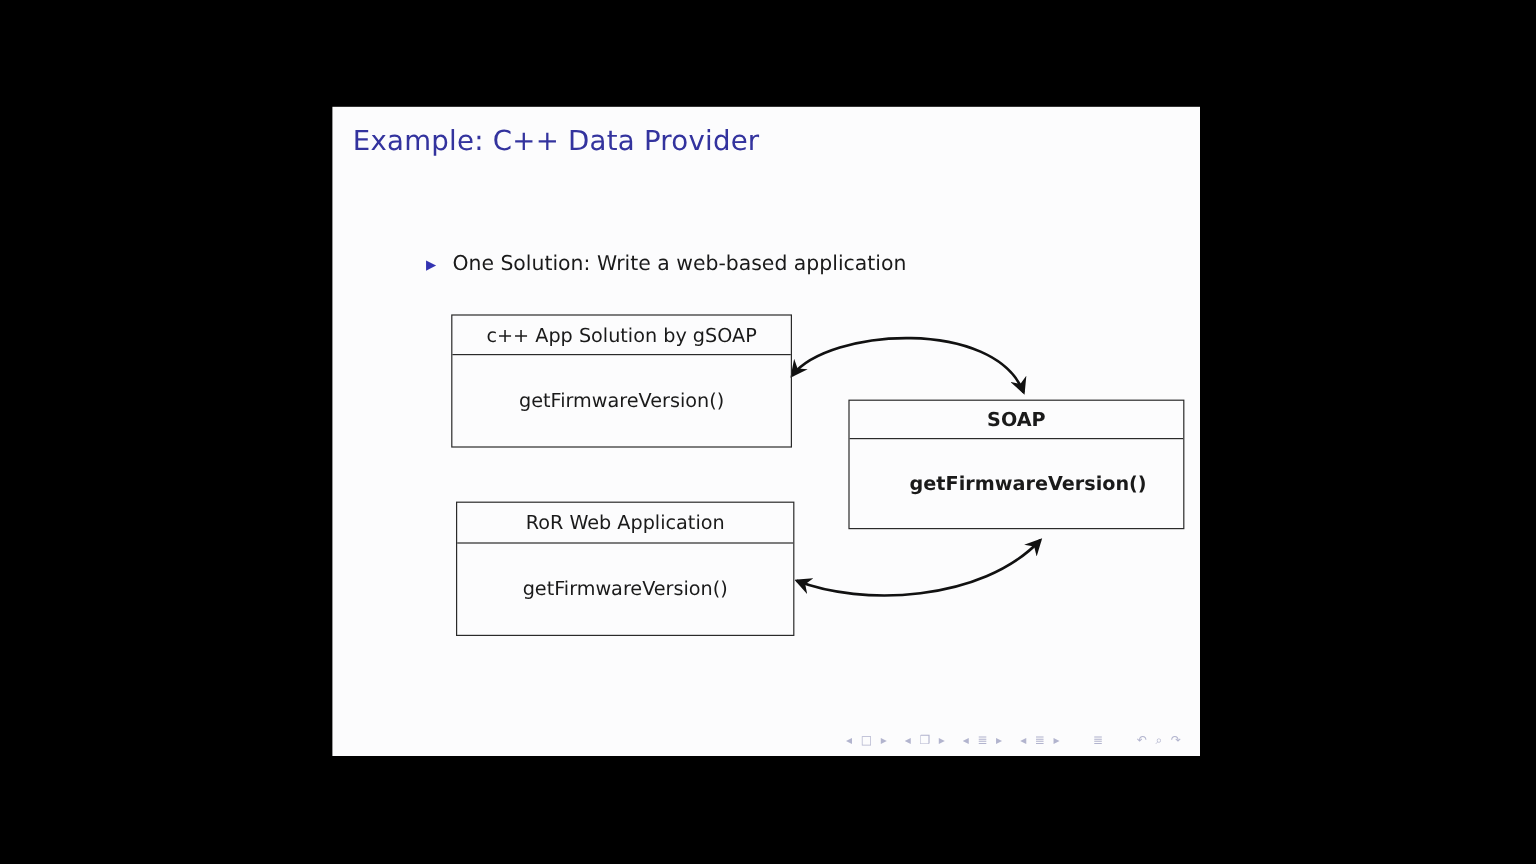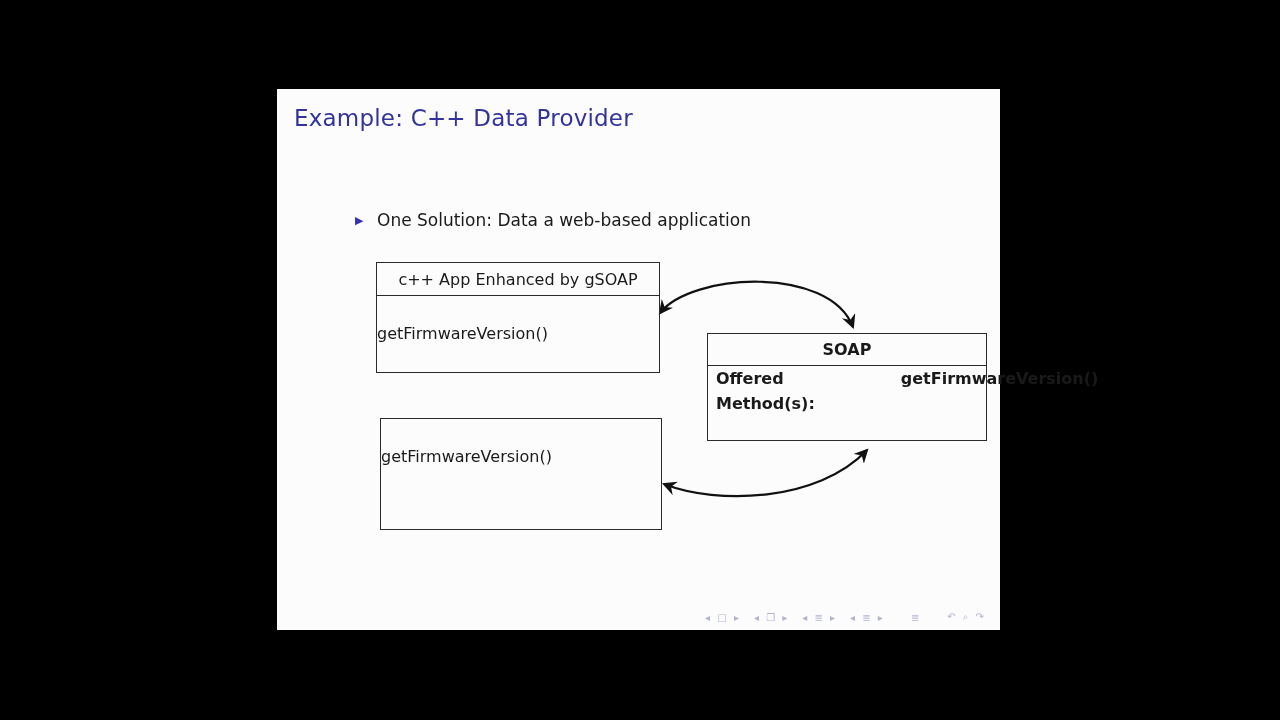--- a/index.html
+++ b/index.html
@@ -48,22 +48,22 @@
     color: var(--text, #1a1a1a);
   }
   .uml-header {
     border-bottom: 1.5px solid var(--border, #2a2a2a);
     text-align: center;
     font-size: 16px;
     display: flex; align-items: center; justify-content: center;
     white-space: nowrap;
   }
   .uml-body {
-    display: flex; flex-direction: row;
-    justify-content: space-between; align-items: center;
+    display: flex; flex-direction: column;
+    justify-content: center; align-items: center;
     font-size: 16px; line-height: 25px; gap: 44px;
   }
   .uml-body.left-align { align-items: flex-start; }
 
   .box-cpp { left: 99px;  top: 173px; width: 284px; height: 111px; }
   .box-cpp .uml-header { height: 33px; }
   .box-cpp .uml-body   { height: 75px; }
 
   .box-soap { left: 430px; top: 244px; width: 280px; height: 108px; font-weight: bold; }
   .box-soap .uml-header { height: 32px; }
@@ -97,50 +97,50 @@
 <body>
 
 <div class="stage">
   <div class="slide">
 
     <div class="slide-title">Example: C++ Data Provider</div>
 
     <div class="bullet-item">
       <span class="bullet-marker">▶</span>
       <div class="bullet-text">
-        <div>One Solution: Data a web-based application</div>
+        <div>One Solution: Write a web-based application</div>
       </div>
     </div>
 
     <svg class="arrow-layer" viewBox="0 0 723 541" xmlns="http://www.w3.org/2000/svg">
       <defs>
         <marker id="ah" viewBox="0 0 10 10" refX="8.5" refY="5" markerWidth="6.5" markerHeight="6.5" orient="auto-start-reverse">
           <path class="arrowhead" d="M0,0 L10,5 L0,10 L3.2,5 Z"></path>
         </marker>
       </defs>
       <path class="arrow-path" d="M 383 224 C 414 184, 552 176, 576 238" marker-start="url(#ah)" marker-end="url(#ah)"></path>
       <path class="arrow-path" d="M 387 395 C 440 416, 541 413, 590 361" marker-start="url(#ah)" marker-end="url(#ah)"></path>
     </svg>
 
     <div class="uml-box box-cpp">
-      <div class="uml-header">c++ App Enhanced by gSOAP</div>
+      <div class="uml-header">c++ App Solution by gSOAP</div>
       <div class="uml-body">
         <div>getFirmwareVersion()</div>
       </div>
     </div>
 
     <div class="uml-box box-soap">
       <div class="uml-header">SOAP</div>
       <div class="uml-body left-align">
-        <div>Offered Method(s):</div>
         <div class="indented">getFirmwareVersion()</div>
       </div>
     </div>
 
     <div class="uml-box box-ror">
+      <div class="uml-header">RoR Web Application</div>
       <div class="uml-body">
         <div>getFirmwareVersion()</div>
       </div>
     </div>
 
     <div class="nav-bar">
       <span class="nav-group">◂ □ ▸</span>
       <span class="nav-group">◂ ❐ ▸</span>
       <span class="nav-group">◂ ≣ ▸</span>
       <span class="nav-group">◂ ≣ ▸</span>

